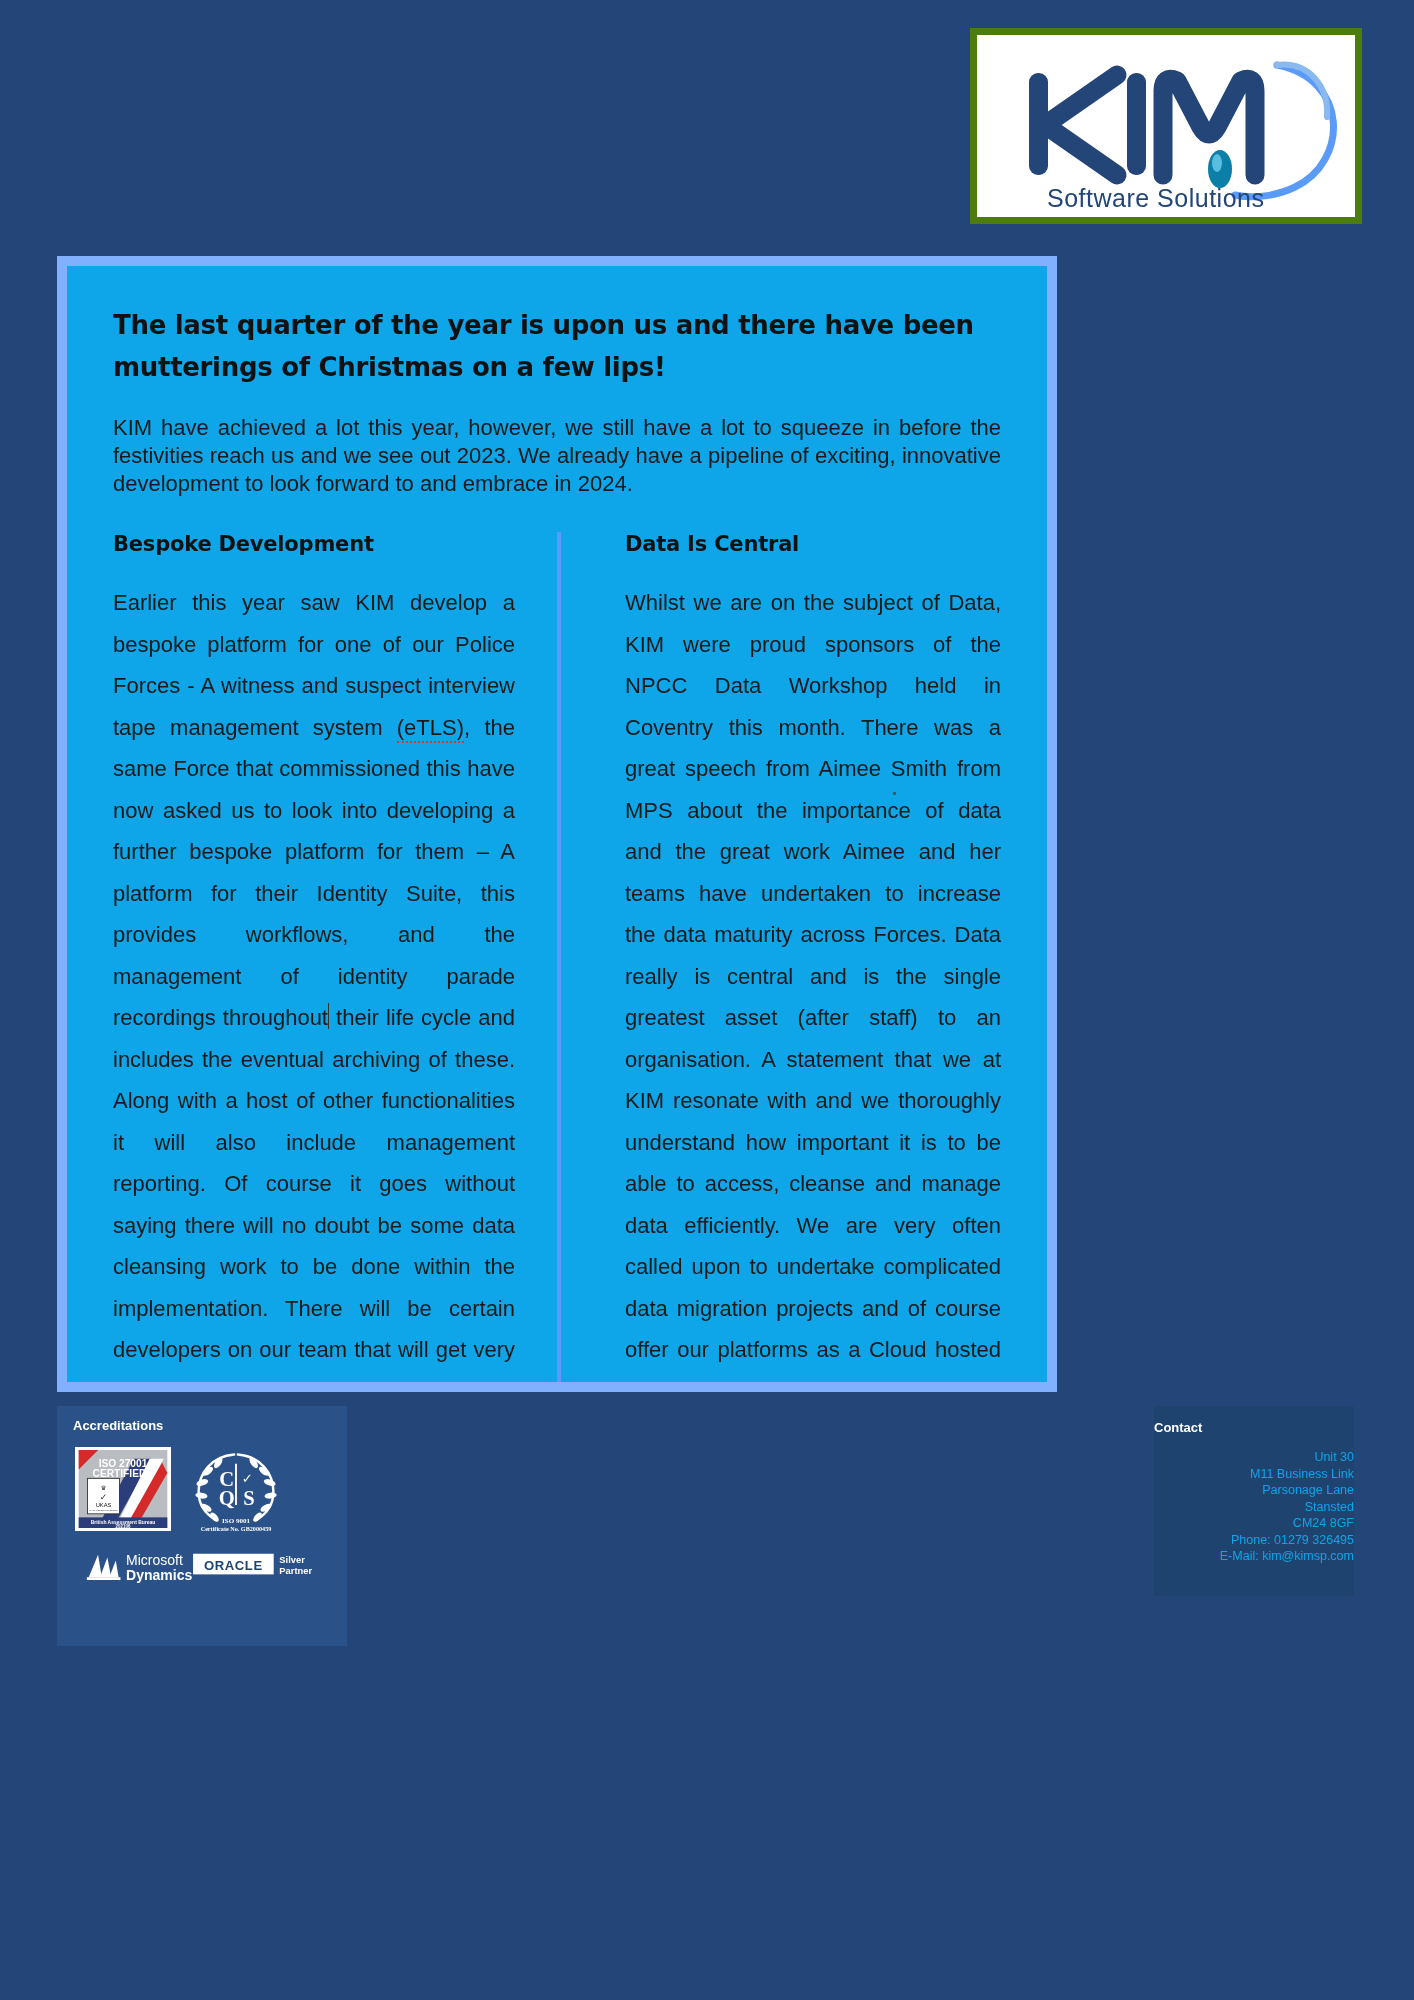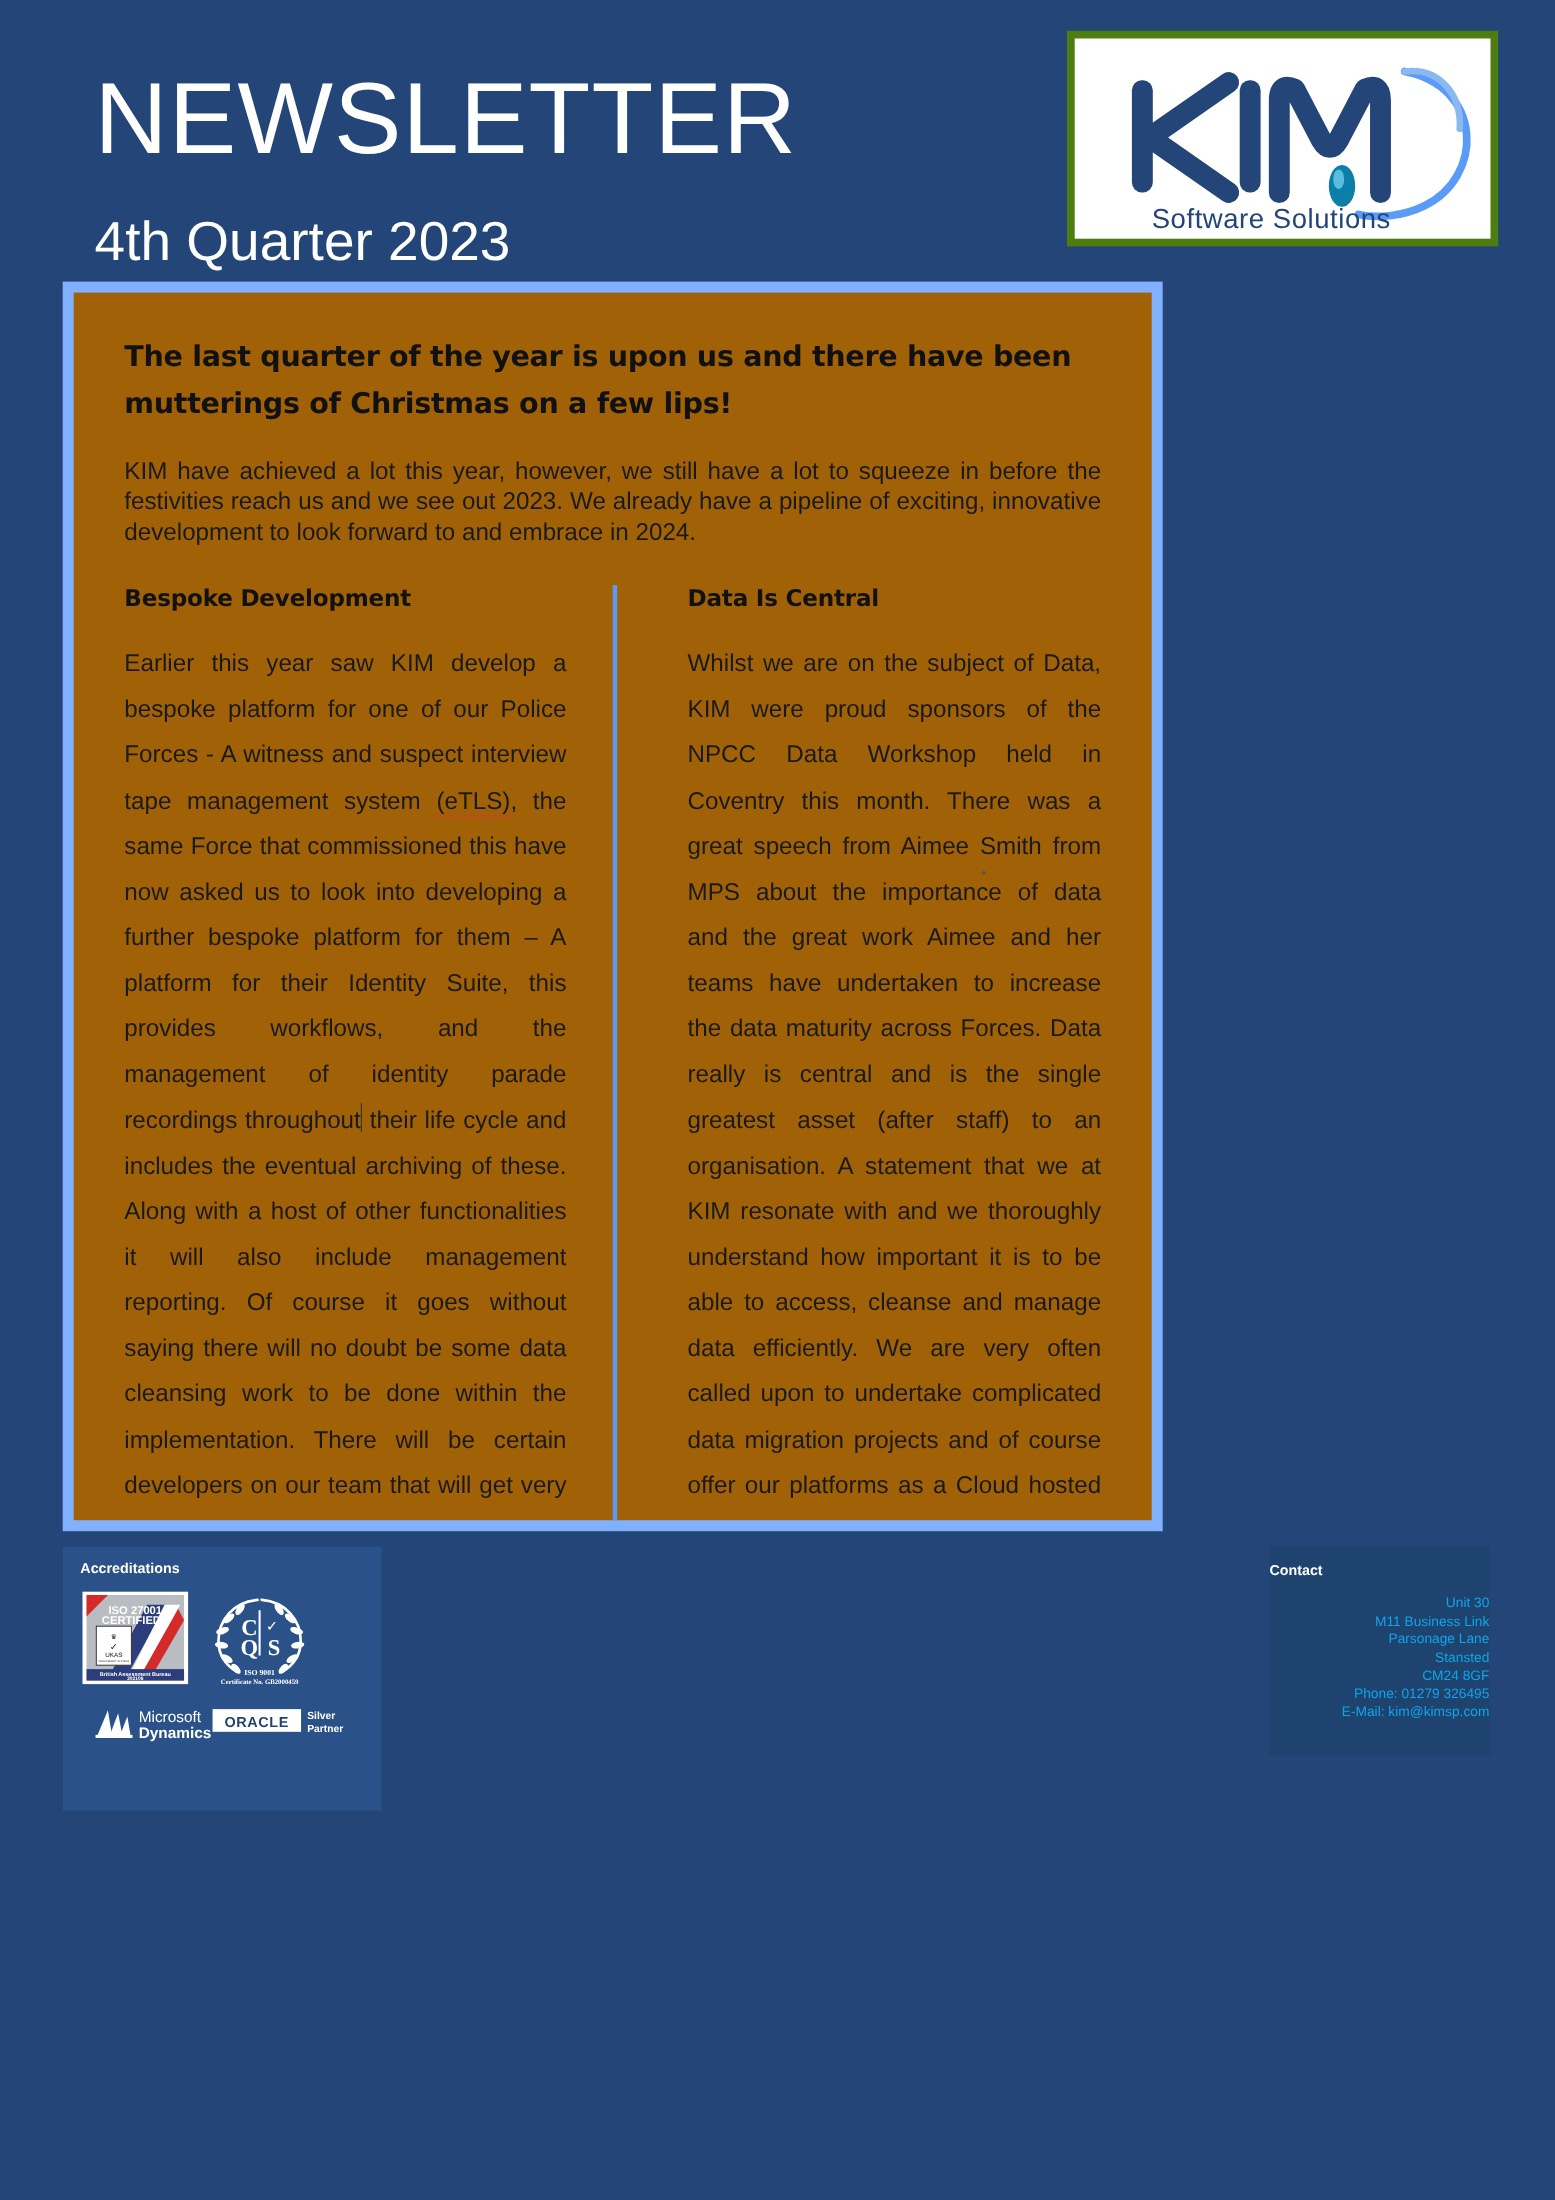--- a/index.html
+++ b/index.html
@@ -70,21 +70,21 @@
     left: 57px;
     top: 256px;
     width: 1000px;
     height: 1136px;
     background: #81b0ff;
     padding: 10px;
   }
   .body-inner {
     width: 100%;
     height: 100%;
-    background: #a16207;
+    background: #0ea5e9;
     padding: 38px 46px 20px 46px;
     overflow: hidden;
   }
   .lead-heading {
     font-family: "DejaVu Sans", sans-serif;
     font-size: 26px;
     line-height: 42px;
     font-weight: bold;
     color: #111111;
     letter-spacing: -0.3px;
@@ -199,24 +199,20 @@
     line-height: 16.5px;
     text-align: right;
   }
 </style>
 </head>
 <body>
 
 <div class="page">
 
   <div class="header">
-    <div class="title-block">
-      <div class="newsletter-title">NEWSLETTER</div>
-      <div class="newsletter-subtitle">4th Quarter 2023</div>
-    </div>
 
     <div class="logo-box">
       <div class="logo-inner">
         <svg class="logo-svg" viewBox="0 0 378 182">
 
           <path d="M300 30 C372 44 372 126 318 152 C300 161 276 164 258 160" fill="none" stroke="#5b9bf8" stroke-width="7" stroke-linecap="round"></path>
           <path d="M300 30 C332 26 352 52 350 82" fill="none" stroke="#8ab9ef" stroke-width="6" stroke-linecap="round"></path>
 
           <rect x="52" y="38" width="19" height="102" rx="9" fill="#234578"></rect>
           <path d="M71 88 L140 40" stroke="#234578" stroke-width="19" stroke-linecap="round"></path>

